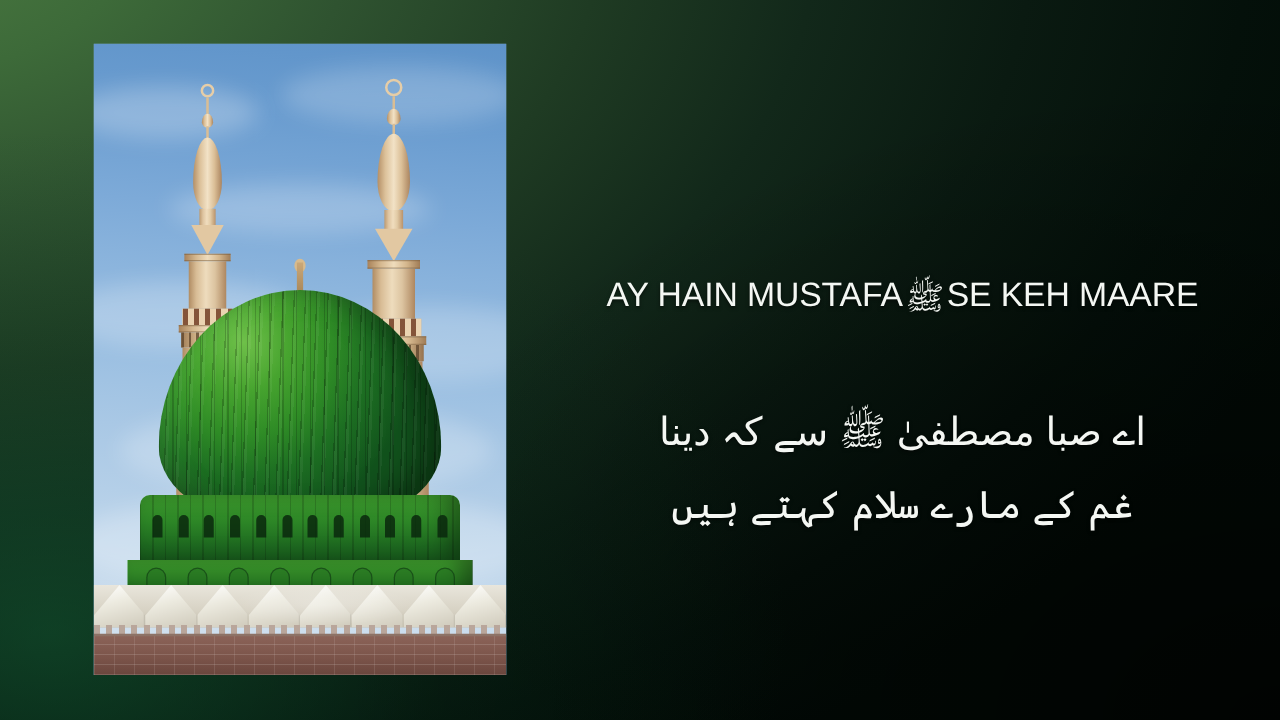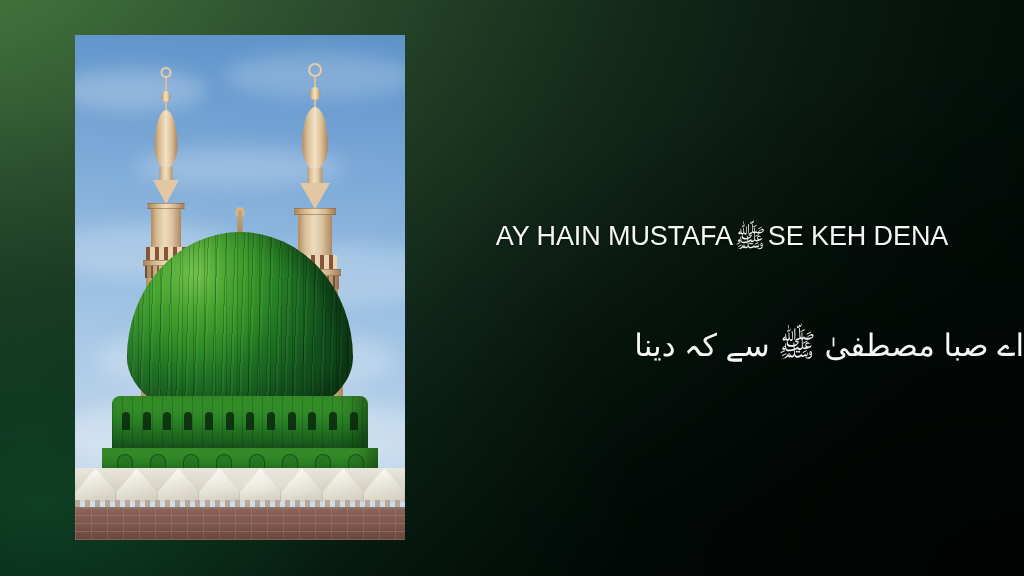--- a/index.html
+++ b/index.html
@@ -276,21 +276,21 @@
     left:0; width:100%;
     text-align:center;
     direction:rtl;
     font-size:31px;
     font-weight:400;
     color:#f4f7f3;
     text-shadow:0 1px 3px rgba(0,0,0,.6);
     white-space:nowrap;
     line-height:1.25;
   }
-  #urdu-line-1 { top:327px;text-align:right; }
+  #urdu-line-1 { top:327px; }
   #urdu-line-2 { top:385px; }
 </style>
 </head>
 <body>
 
 <div id="stage">
 
   <div id="bg-wash"></div>
 
   <div id="photo-frame">
@@ -396,21 +396,22 @@
         <div class="brick-wall"></div>
       </div>
 
     </div>
   </div>
 
   <div id="text-col">
 
 
     <div class="latin-line" id="latin-line-1">
-      <span>AY HAIN MUSTAFA</span><span class="pbuh">ﷺ</span><span>SE KEH DENA</span>
+      <span>AY HAIN MUSTAFA</span><span class="pbuh">ﷺ</span><span>SE KEH MAARE</span>
     </div>
 
 
     <div class="urdu-line" id="urdu-line-1">اے صبا مصطفیٰ ﷺ سے کہ دینا</div>
 
+    <div class="urdu-line" id="urdu-line-2">غم کے مارے سلام کہتے ہیں</div>
 
   </div>
 </div>
 
 </body></html>

